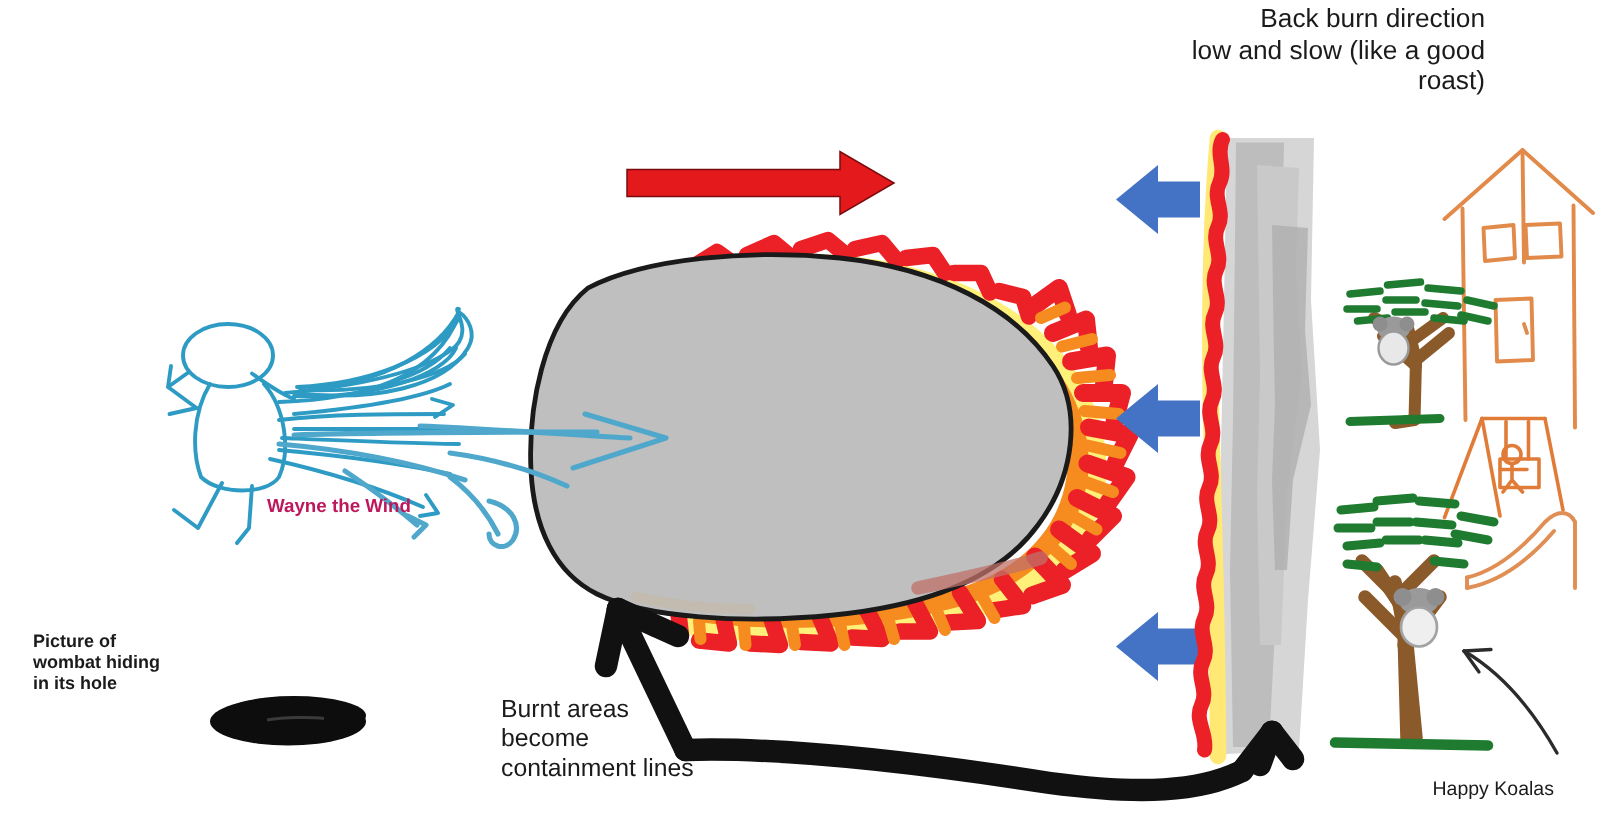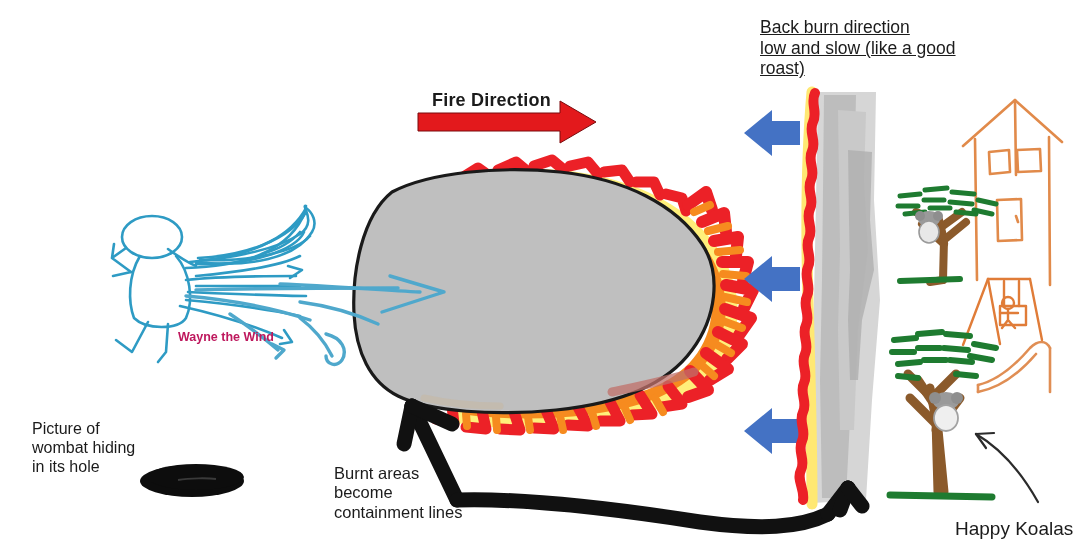--- a/index.html
+++ b/index.html
@@ -3,25 +3,25 @@
 <meta charset="utf-8">
 <style>
   html,body{margin:0;padding:0;background:#ffffff;}
   body{
     width:1080px;height:557px;position:relative;overflow:hidden;
     font-family:"Liberation Sans","DejaVu Sans",sans-serif;
     background:#ffffff;
   }
   #stage{position:absolute;left:0;top:0;width:1080px;height:557px;}
   .lbl{position:absolute;color:#1b1b1b;line-height:1.18;white-space:pre-line;}
-  #backburn-label{left:760px;top:17px;width:230px;text-align:left;font-size:17.5px;text-decoration:underline;}
+  #backburn-label{left:760px;top:2px;width:230px;text-align:right;font-size:17.5px;}
   #fire-direction-label{left:432px;top:90px;font-size:18px;font-weight:bold;letter-spacing:.2px;}
-  #wombat-label{left:32px;top:420px;width:150px;font-size:16px;}
+  #wombat-label{left:22px;top:420px;width:150px;font-size:12px;font-weight:bold;}
   #burnt-label{left:334px;top:464px;width:180px;font-size:16.5px;}
-  #koala-label{left:955px;top:518px;font-size:19px;}
+  #koala-label{left:955px;top:518px;font-size:13px;}
   #wayne-label{left:178px;top:330px;font-size:12.5px;font-weight:bold;color:#be185d;}
   svg{position:absolute;left:0;top:0;}
   .nosel{user-select:none;}
 </style>
 </head>
 <body>
 
 <div id="stage">
 
   <svg width="1080" height="557" viewBox="0 0 1080 557">
@@ -333,21 +333,20 @@
         <circle cx="957" cy="398" r="6" fill="#8E8E8E"></circle>
         <ellipse cx="946" cy="418" rx="12" ry="13" fill="#EFEFEF" stroke="#A2A2A2" stroke-width="1.8"></ellipse>
       </g>
     </g>
   </svg>
 
   <div class="lbl nosel" id="backburn-label">Back burn direction
 low and slow (like a good
 roast)</div>
 
-  <div class="lbl nosel" id="fire-direction-label">Fire Direction</div>
 
   <div class="lbl nosel" id="wombat-label">Picture of
 wombat hiding
 in its hole</div>
 
   <div class="lbl nosel" id="burnt-label">Burnt areas
 become
 containment lines</div>
 
   <div class="lbl nosel" id="koala-label">Happy Koalas</div>

